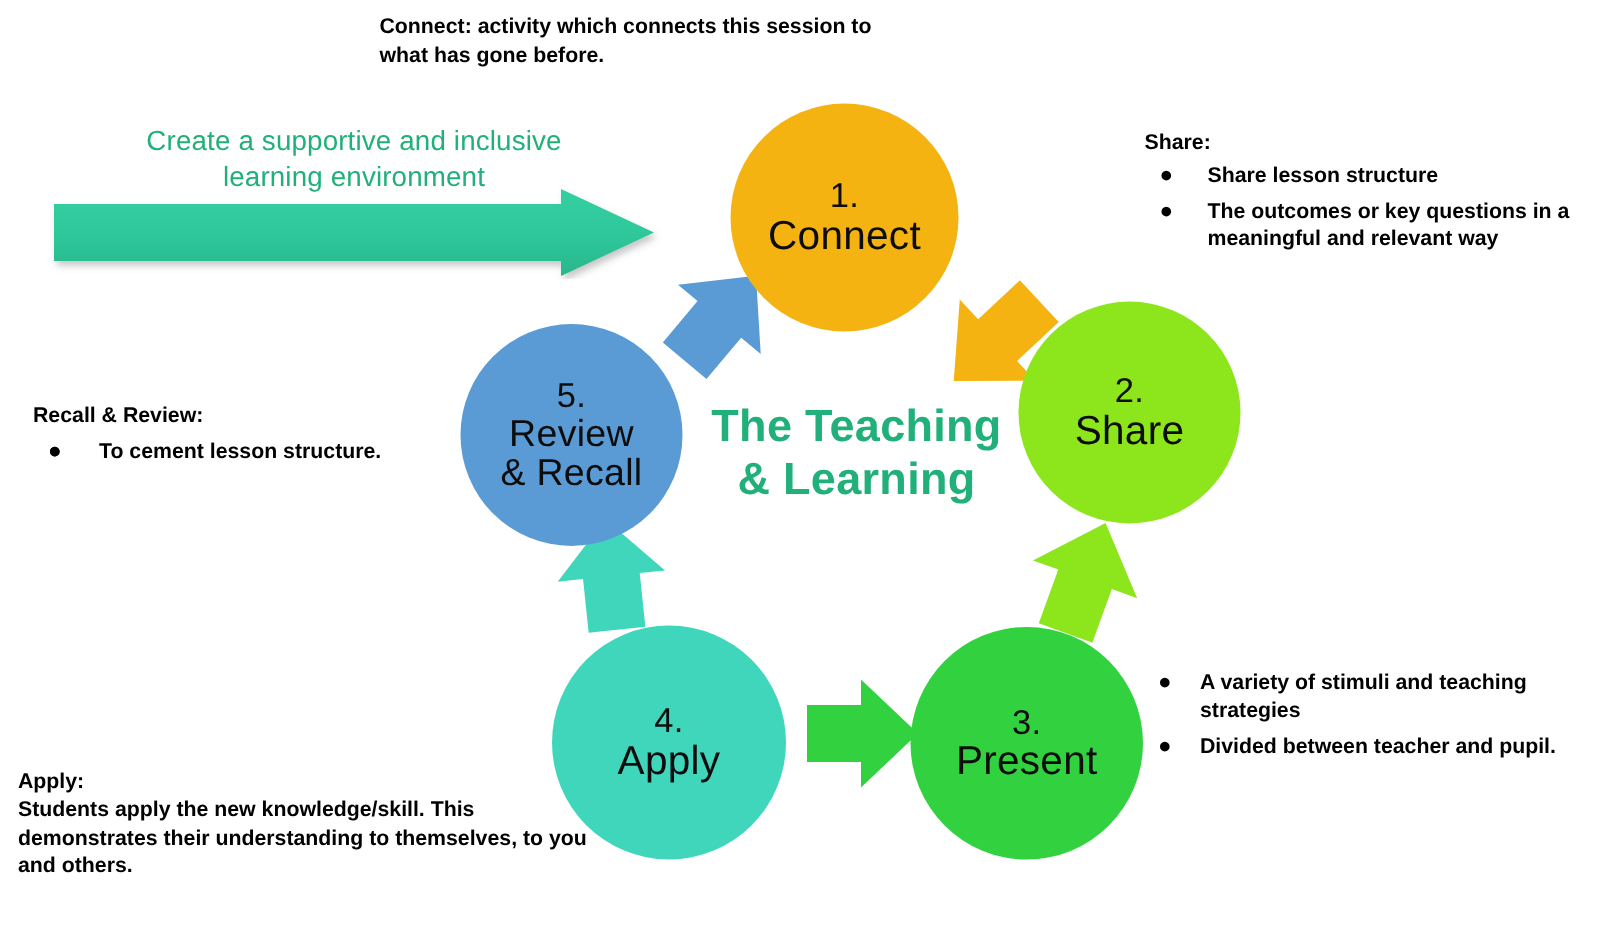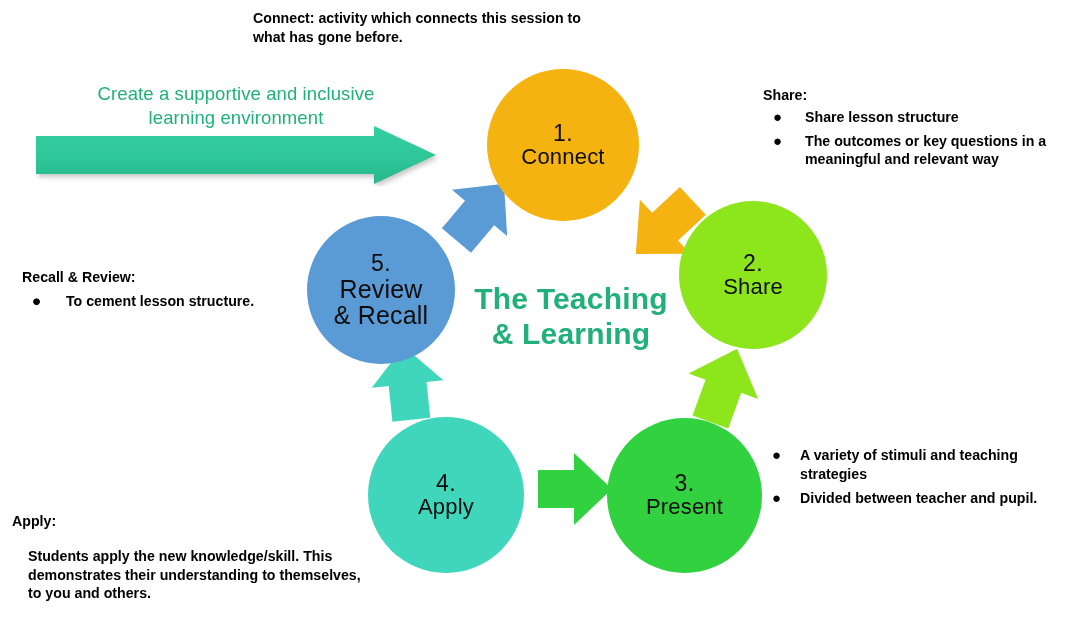--- a/index.html
+++ b/index.html
@@ -32,37 +32,37 @@
     color: #0d0d0d;
     line-height: 1.04;
     z-index: 4;
   }
   .node .num {
     font-size: 23px;
     font-weight: 400;
     letter-spacing: .3px;
   }
   .node .nm {
-    font-size: 22px;
+    font-size: 27px;
     font-weight: 400;
     letter-spacing: .2px;
   }
   .node.small .nm { font-size: 25px; }
 
   #node-connect { left: 487px; top: 69px;  width: 152px; height: 152px; }
   #node-share   { left: 679px; top: 201px; width: 148px; height: 148px; }
   #node-present { left: 607px; top: 418px; width: 155px; height: 155px; }
   #node-apply   { left: 368px; top: 417px; width: 156px; height: 156px; }
   #node-review  { left: 307px; top: 216px; width: 148px; height: 148px; }
 
   
   #centre-title {
     position: absolute;
     left: 436px;
-    top: 281px;
+    top: 267px;
     width: 270px;
     text-align: center;
     font-size: 30px;
     font-weight: bold;
     line-height: 1.17;
     letter-spacing: .2px;
     z-index: 6;
   }
 
   
@@ -117,21 +117,21 @@
     margin-bottom: 5px;
   }
   .note li .bul {
     position: absolute;
     left: 10px;
     top: -1px;
     font-size: 15px;
     line-height: 1.33;
   }
   .note p {
-    margin: 16px;
+    margin: 0;
     font-size: 14.2px;
     font-weight: bold;
     line-height: 1.33;
   }
 
   #note-connect { left: 253px; top: 9px;  width: 330px; }
   #note-connect .hd { font-size: 14.2px; }
   #note-share   { left: 728px; top: 86px; width: 340px; margin-left: 35px; }
   #note-present { left: 762px; top: 443px; width: 315px; }
   #note-present li { padding-left: 38px; }

